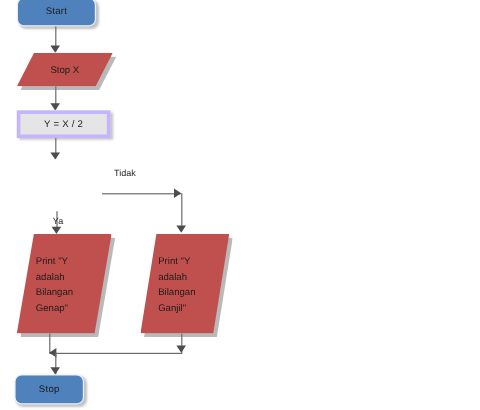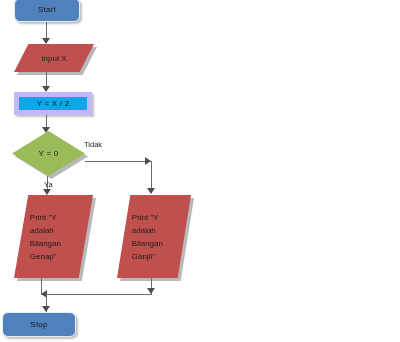--- a/index.html
+++ b/index.html
@@ -43,22 +43,22 @@
     background: #4f81bd;
     border: 1px solid #e8eef6;
     border-radius: 6px;
     box-shadow: 2px 2px 2px rgba(120,120,120,0.45);
     box-sizing: border-box;
   }
 
   
   .process {
     position: absolute;
-    background: #0ea5e9;
-    border: 5px solid #c4b5fd;
+    background: #e5e5e5;
+    border: 3px solid #c4b5fd;
     box-shadow: 2px 2px 2px rgba(120,120,120,0.45);
     box-sizing: border-box;
   }
 
   
   .io-wrap {
     position: absolute;
   }
   .io-shadow {
     position: absolute;
@@ -181,44 +181,39 @@
   <div class="terminator" style="left:14px; top:-2px; width:66px; height:24px;">
     <span class="node-label">Start</span>
   </div>
 
   <div class="vline" style="left:46px; top:22px; height:21px;"></div>
   <div class="arrow-down" style="left:42px; top:38px;"></div>
 
   <div class="io-wrap" style="left:14px; top:44px; width:80px; height:28px;">
     <div class="io-shadow"></div>
     <div class="io-shape"></div>
-    <div class="io-text centered">Input X</div>
+    <div class="io-text centered">Stop X</div>
   </div>
 
   <div class="vline" style="left:46px; top:72px; height:19px;"></div>
   <div class="arrow-down" style="left:42px; top:86px;"></div>
 
   <div class="process" style="left:14px; top:92px; width:78px; height:23px;">
     <span class="node-label">Y = X / 2</span>
   </div>
 
   <div class="vline" style="left:46px; top:115px; height:17px;"></div>
   <div class="arrow-down" style="left:42px; top:127px;"></div>
 
-  <div class="decision-wrap" style="left:12px; top:131px; width:73px; height:45px;">
-    <div class="decision-shadow"></div>
-    <div class="decision-shape"></div>
-    <span class="node-label">Y = 0</span>
-  </div>
 
   <div class="hline" style="left:85px; top:161px; width:66px;"></div>
   <div class="arrow-right" style="left:145px; top:157px;"></div>
   <div class="vline" style="left:151px; top:161px; height:31px;"></div>
   <div class="arrow-down" style="left:147px; top:188px;"></div>
-  <div class="edge-label" style="left:84px; top:140px;">Tidak</div>
+  <div class="edge-label" style="left:95px; top:140px;">Tidak</div>
 
   <div class="vline" style="left:47px; top:176px; height:17px;"></div>
   <div class="arrow-down" style="left:43px; top:189px;"></div>
   <div class="edge-label" style="left:44px; top:180px;">Ya</div>
 
   <div class="io-wrap" style="left:14px; top:195px; width:79px; height:83px;">
     <div class="io-shadow"></div>
     <div class="io-shape"></div>
     <div class="io-text">Print "Y
 adalah
@@ -236,17 +231,17 @@
   </div>
 
   <div class="vline" style="left:41px; top:278px; height:16px;"></div>
   <div class="vline" style="left:151px; top:278px; height:16px;"></div>
   <div class="arrow-down" style="left:147px; top:288px;"></div>
   <div class="hline" style="left:41px; top:294px; width:111px;"></div>
   <div class="arrow-left" style="left:41px; top:290px;"></div>
   <div class="vline" style="left:46px; top:294px; height:18px;"></div>
   <div class="arrow-down" style="left:42px; top:306px;"></div>
 
-  <div class="terminator" style="left:2px; top:312px; width:74px; height:25px;">
+  <div class="terminator" style="left:12px; top:312px; width:58px; height:25px;">
     <span class="node-label">Stop</span>
   </div>
 
 </div>
 
 </body></html>

